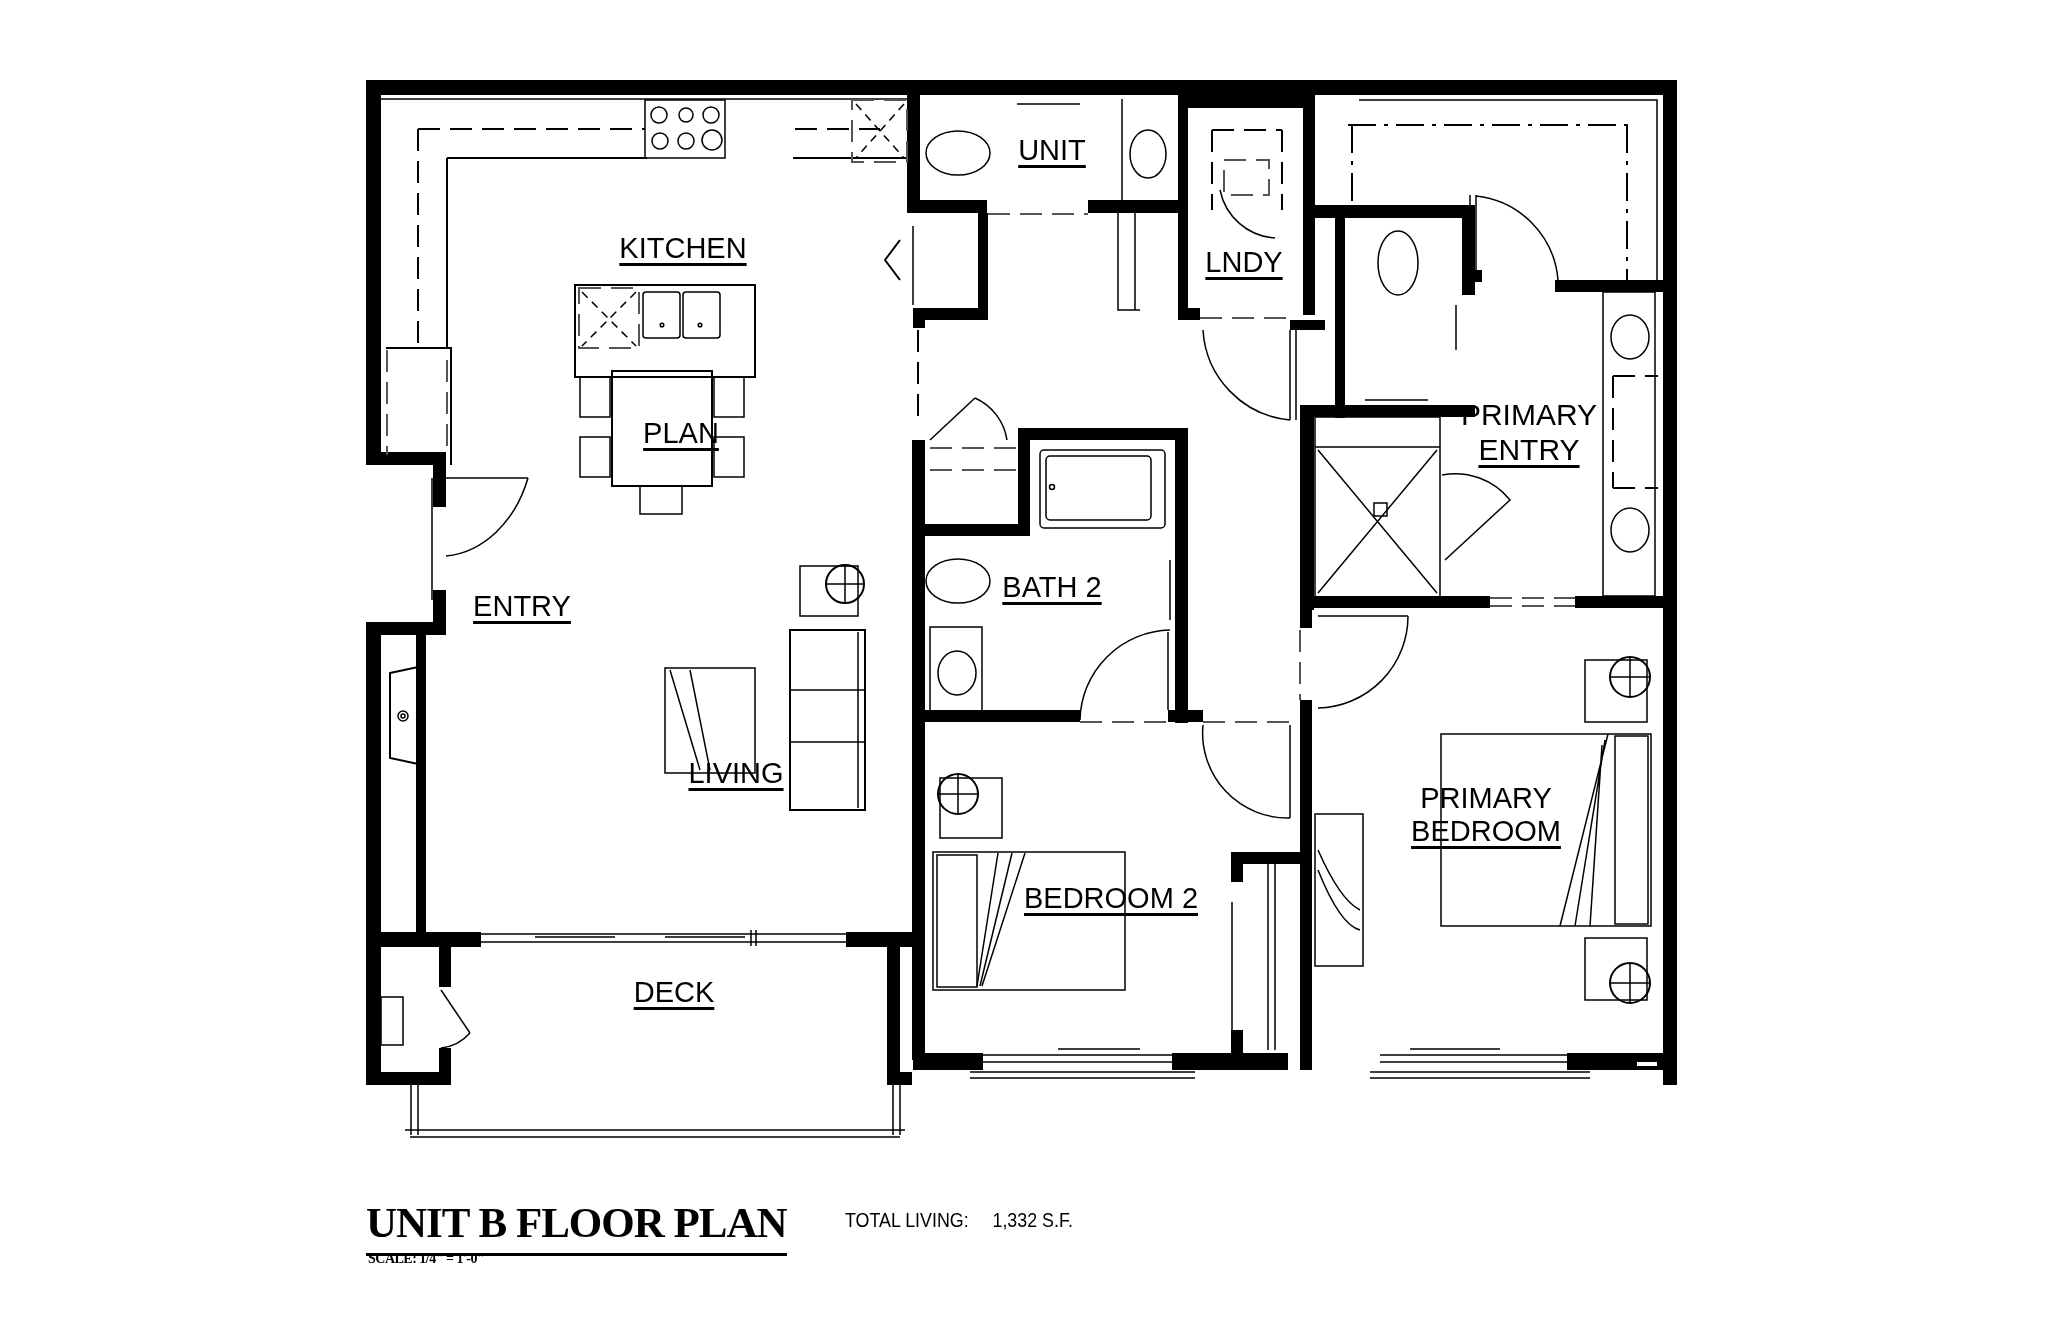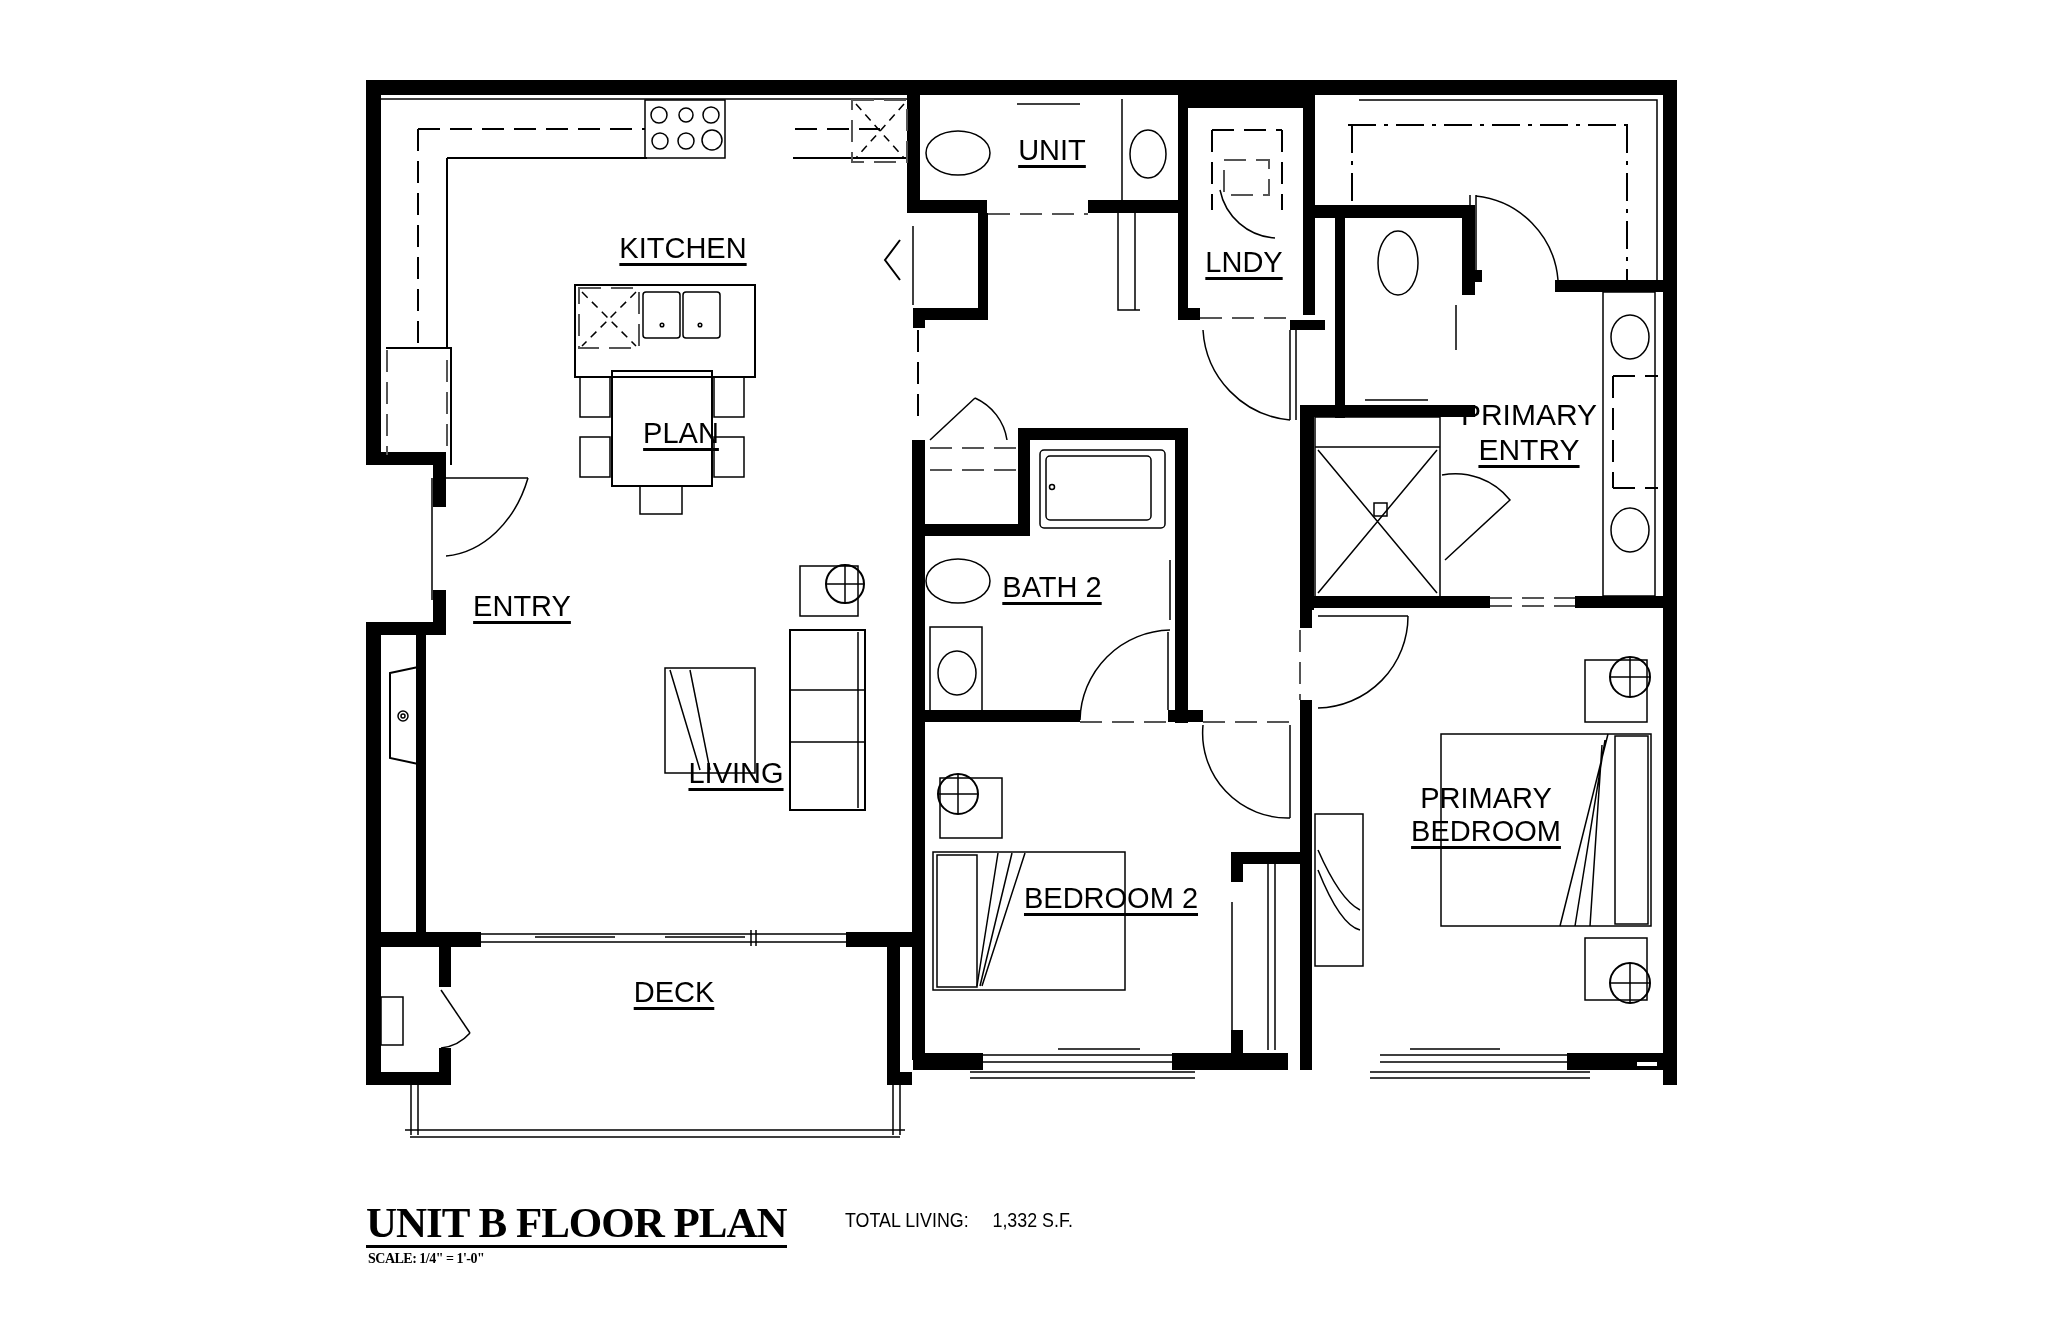--- a/index.html
+++ b/index.html
@@ -7,21 +7,21 @@
   #plan { position:absolute; left:0; top:0; }
   .wall { fill:#000; }
   .thin { stroke:#000; stroke-width:2; fill:none; }
   .thin1 { stroke:#000; stroke-width:1.5; fill:none; }
   .dash { stroke:#000; stroke-width:2; fill:none; stroke-dasharray:22 10; }
   .dashg { stroke:#555; stroke-width:2; fill:none; stroke-dasharray:22 10; }
   .dashdot { stroke:#000; stroke-width:2; fill:none; stroke-dasharray:28 8 4 8; }
   .win { stroke:#000; stroke-width:1.5; fill:none; }
   .room-label { position:absolute; font-family:"Liberation Sans", sans-serif; font-size:29px; color:#000; text-align:center; line-height:1.15; white-space:nowrap; transform:translateX(-50%); }
   .room-label .u { text-decoration:underline; text-decoration-thickness:3px; text-underline-offset:5px; }
-  .title { position:absolute; left:366px; top:1200px; font-family:"Liberation Serif", serif; font-weight:bold; font-size:43px; letter-spacing:-1px; color:#000; border-bottom:3px solid #000; padding-bottom:0; line-height:1.05; transform:scaleX(1.0);text-align:right; }
+  .title { position:absolute; left:366px; top:1200px; font-family:"Liberation Serif", serif; font-weight:bold; font-size:43px; letter-spacing:-1px; color:#000; border-bottom:3px solid #000; padding-bottom:8px; line-height:1.05; transform:scaleX(1.0);text-align:right; }
   .scale { position:absolute; left:368px; top:1251px; font-family:"Liberation Serif", serif; font-weight:bold; font-size:14px; color:#000; letter-spacing:-0.5px; }
   .total { position:absolute; left:845px; top:1208px; font-family:"Liberation Sans", sans-serif; font-size:21px; color:#000; transform:scaleX(0.85); transform-origin:left; }
   .total span { margin-right:28px; }
 </style>
 </head>
 <body>
 
 <svg id="plan" width="2055" height="1330" viewBox="0 0 2055 1330" xmlns="http://www.w3.org/2000/svg">
 
   <g>

